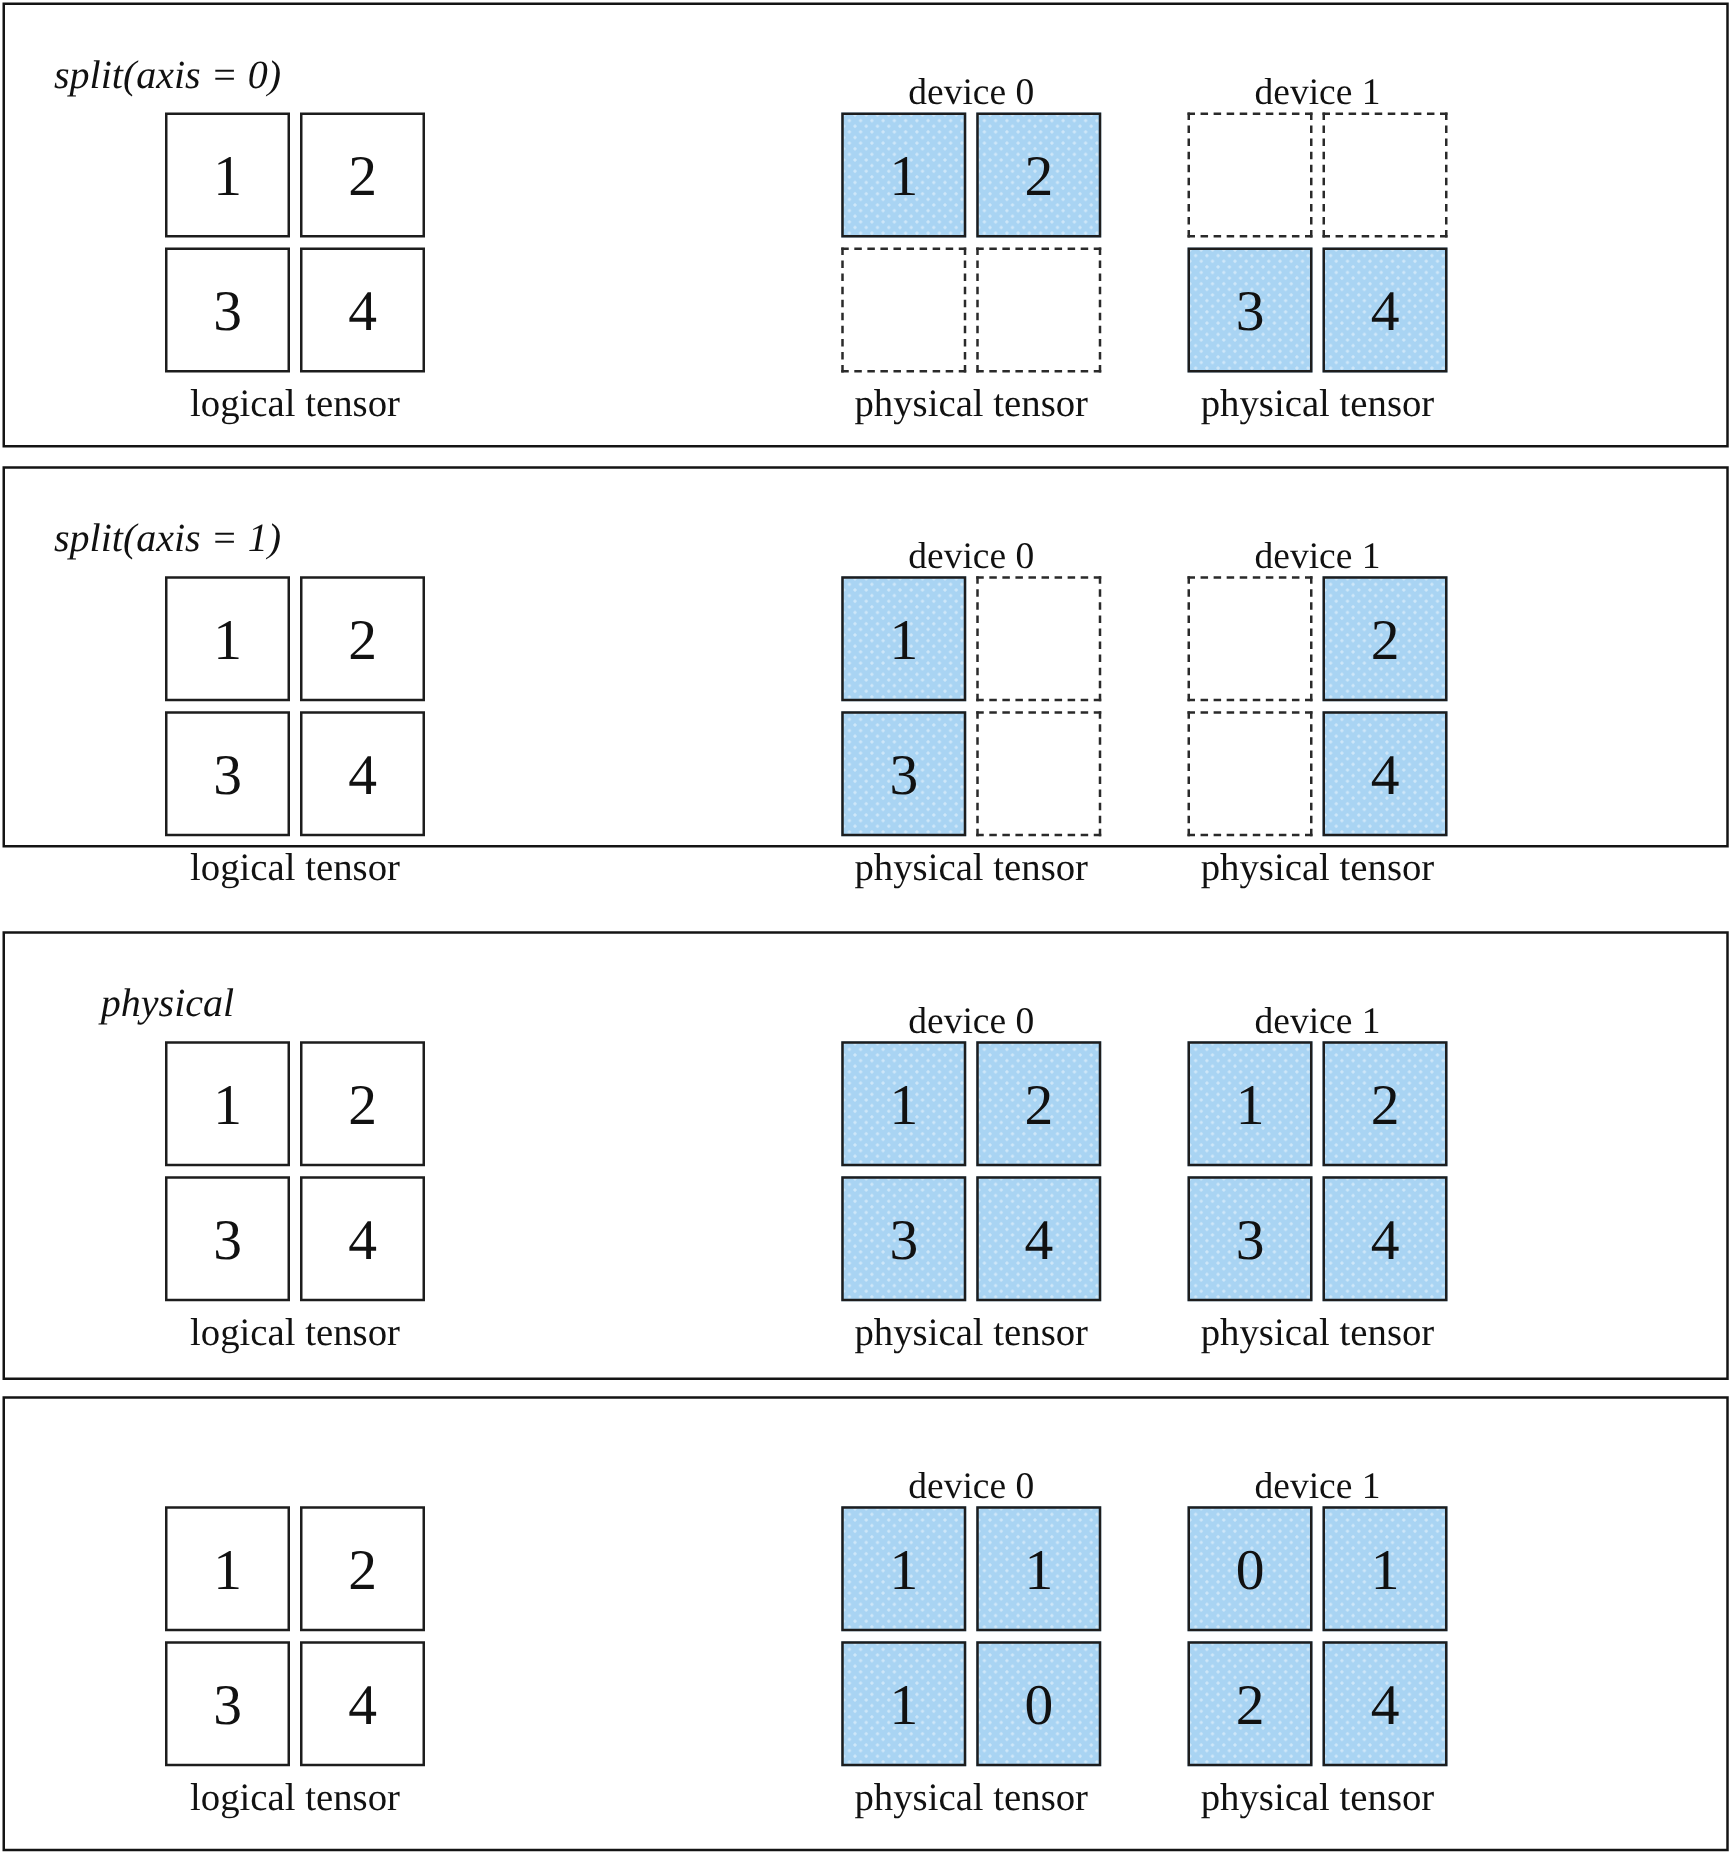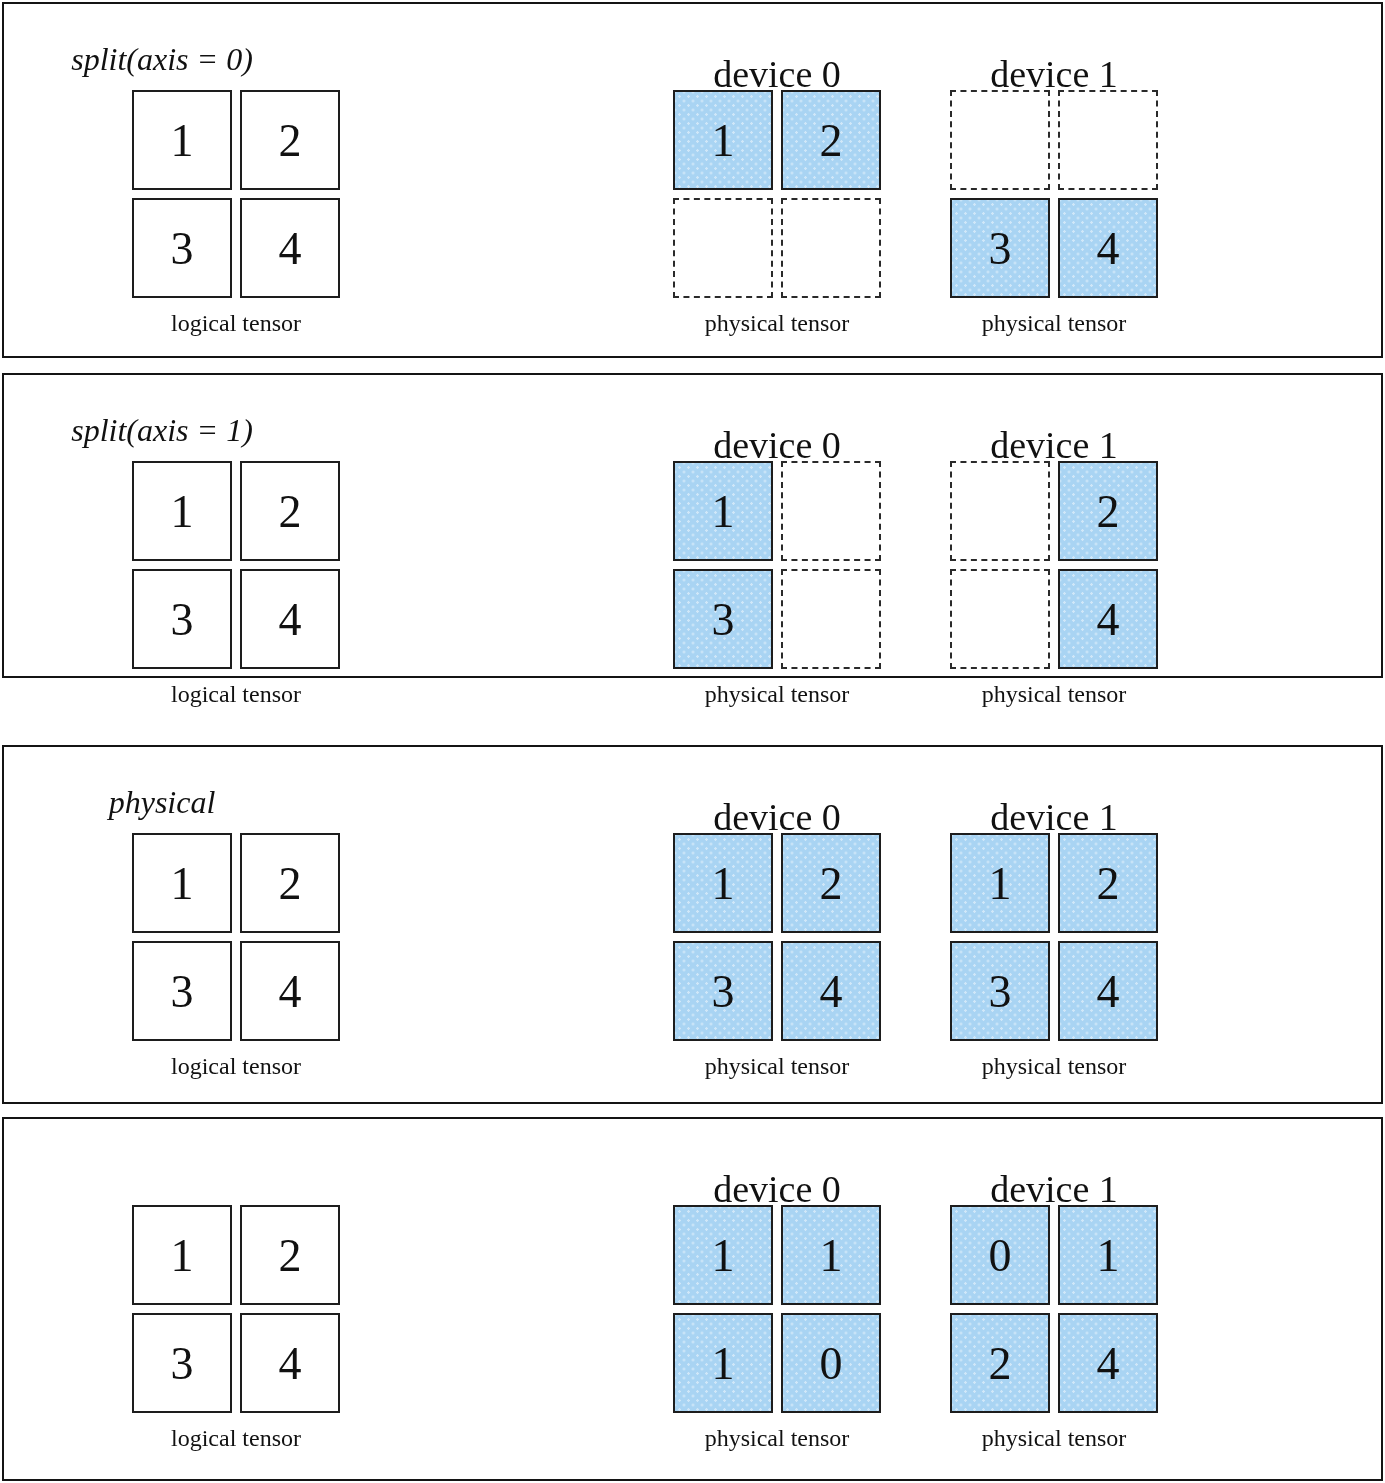--- a/index.html
+++ b/index.html
@@ -6,47 +6,47 @@
   .page {
     position:relative; width:1385px; height:1483px; background:#ffffff;
     font-family:"Liberation Serif","DejaVu Serif",serif; color:#111;
   }
   .panel {
     position:absolute; left:2px; width:1381px; box-sizing:border-box;
     border:2px solid #141414; background:#ffffff;
   }
   .panel-title {
     position:absolute; left:0; top:36px; width:260px; text-align:center;
-    font-style:italic; font-size:32px; line-height:38px; white-space:nowrap;padding-left:28px;
+    font-style:italic; font-size:32px; line-height:38px; white-space:nowrap;
   }
   .group { position:absolute; top:44px; width:208px; }
   .group-header {
     height:42px; display:flex; align-items:flex-end; justify-content:center;
-    font-size:38px; line-height:32px; white-space:nowrap;
+    font-size:30px; line-height:32px; white-space:nowrap;
   }
   .grid {
     display:grid; grid-template-columns:100px 100px; grid-auto-rows:100px;
     gap:8px; width:208px;
   }
   .cell {
     box-sizing:border-box; width:100px; height:100px;
     display:flex; align-items:center; justify-content:center;
     font-size:46px;
   }
   .cell.plain  { background:#ffffff; border:2px solid #1d1d1d; }
   .cell.filled {
     background:#a9d4f3; border:2px solid #1d1d1d;
     background-image:
       radial-gradient(rgba(255,255,255,.45) 1px, rgba(0,0,0,0) 1.5px),
       radial-gradient(rgba(255,255,255,.45) 1px, rgba(0,0,0,0) 1.5px);
     background-size:9px 9px; background-position:0 0,4.5px 4.5px;
   }
   .cell.dashed { background:transparent; border:2px dashed #2a2a2a; }
   .group-caption {
-    margin-top:8px; text-align:center; font-size:24px; line-height:34px;
+    margin-top:8px; text-align:center; font-size:31px; line-height:34px;
     white-space:nowrap; width:208px;
   }
   .pos-logical { left:128px; }
   .pos-dev0    { left:669px; }
   .pos-dev1    { left:946px;font-family:Liberation Serif, serif; }
   .panel-1 { top:2px;    height:356px; }
   .panel-2 { top:373px;  height:305px; }
   .panel-3 { top:745px;  height:359px; }
   .panel-4 { top:1117px; height:364px; }
 </style>

